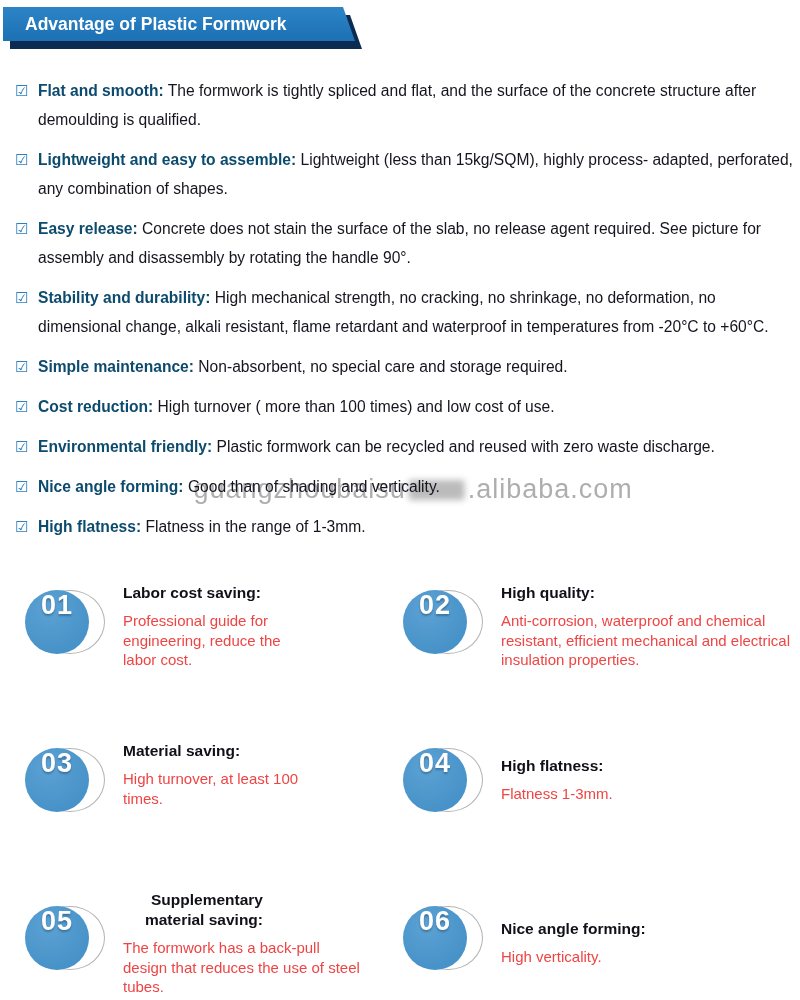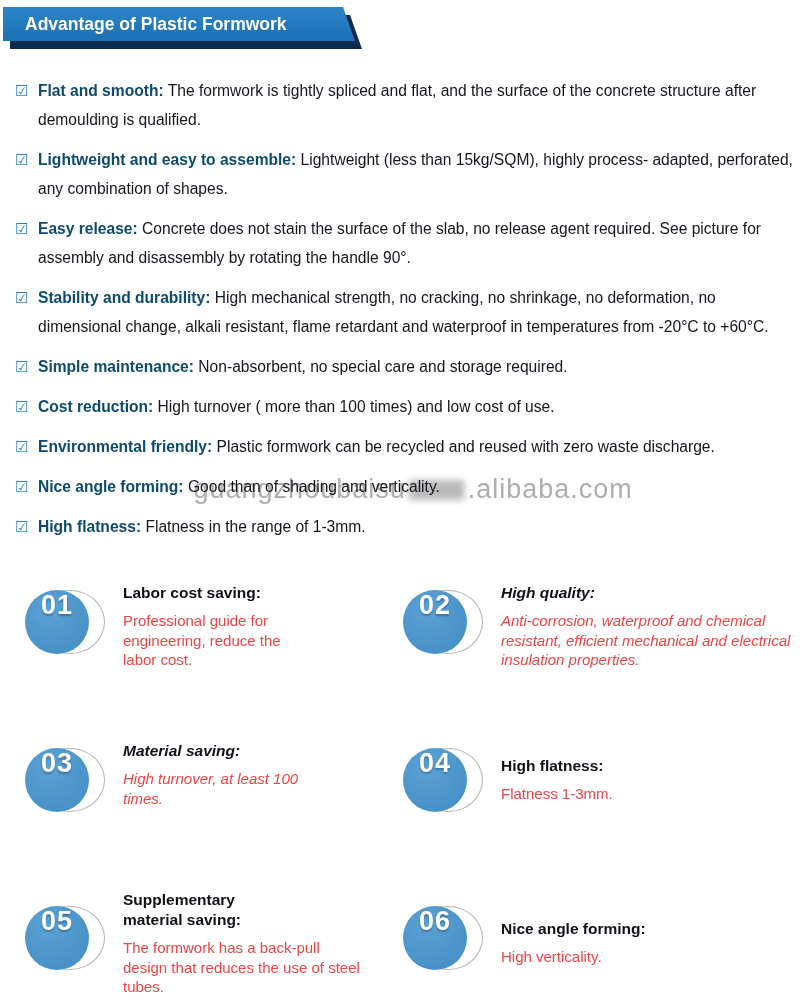--- a/index.html
+++ b/index.html
@@ -72,25 +72,25 @@
     display:flex;align-items:flex-start;justify-content:center;
   }
   .badge-num{
     color:#fff;font-weight:bold;font-size:27px;letter-spacing:1px;
     text-shadow:0 2px 2px rgba(20,40,70,.35);
   }
   .f-text{margin-top:-7px;}
   .f-title{font-weight:bold;font-size:15.5px;line-height:20px;color:#101018;}
   .f-desc{font-size:15px;line-height:19.5px;color:#ef4444;margin-top:8px;}
   .f1 .f-text{max-width:180px;}
-  .f2 .f-text{max-width:315px;font-style:italic;}
-  .f3 .f-text{max-width:185px;font-style:italic;}
+  .f2 .f-text{max-width:315px;}
+  .f3 .f-text{max-width:185px;}
   .f4 .f-text{max-width:300px;margin-top:8px;}
   .f5 .f-text{max-width:242px;margin-top:-16px;}
-  .f5 .f-title{max-width:140px;}
+  .f5 .f-title{max-width:140px;text-align:right;}
   .f6 .f-text{max-width:300px;margin-top:13px;}
 </style>
 </head>
 <body>
 
 <div class="banner">
   <div class="banner-shadow"></div>
   <div class="banner-main">Advantage of Plastic Formwork</div>
 </div>
 

